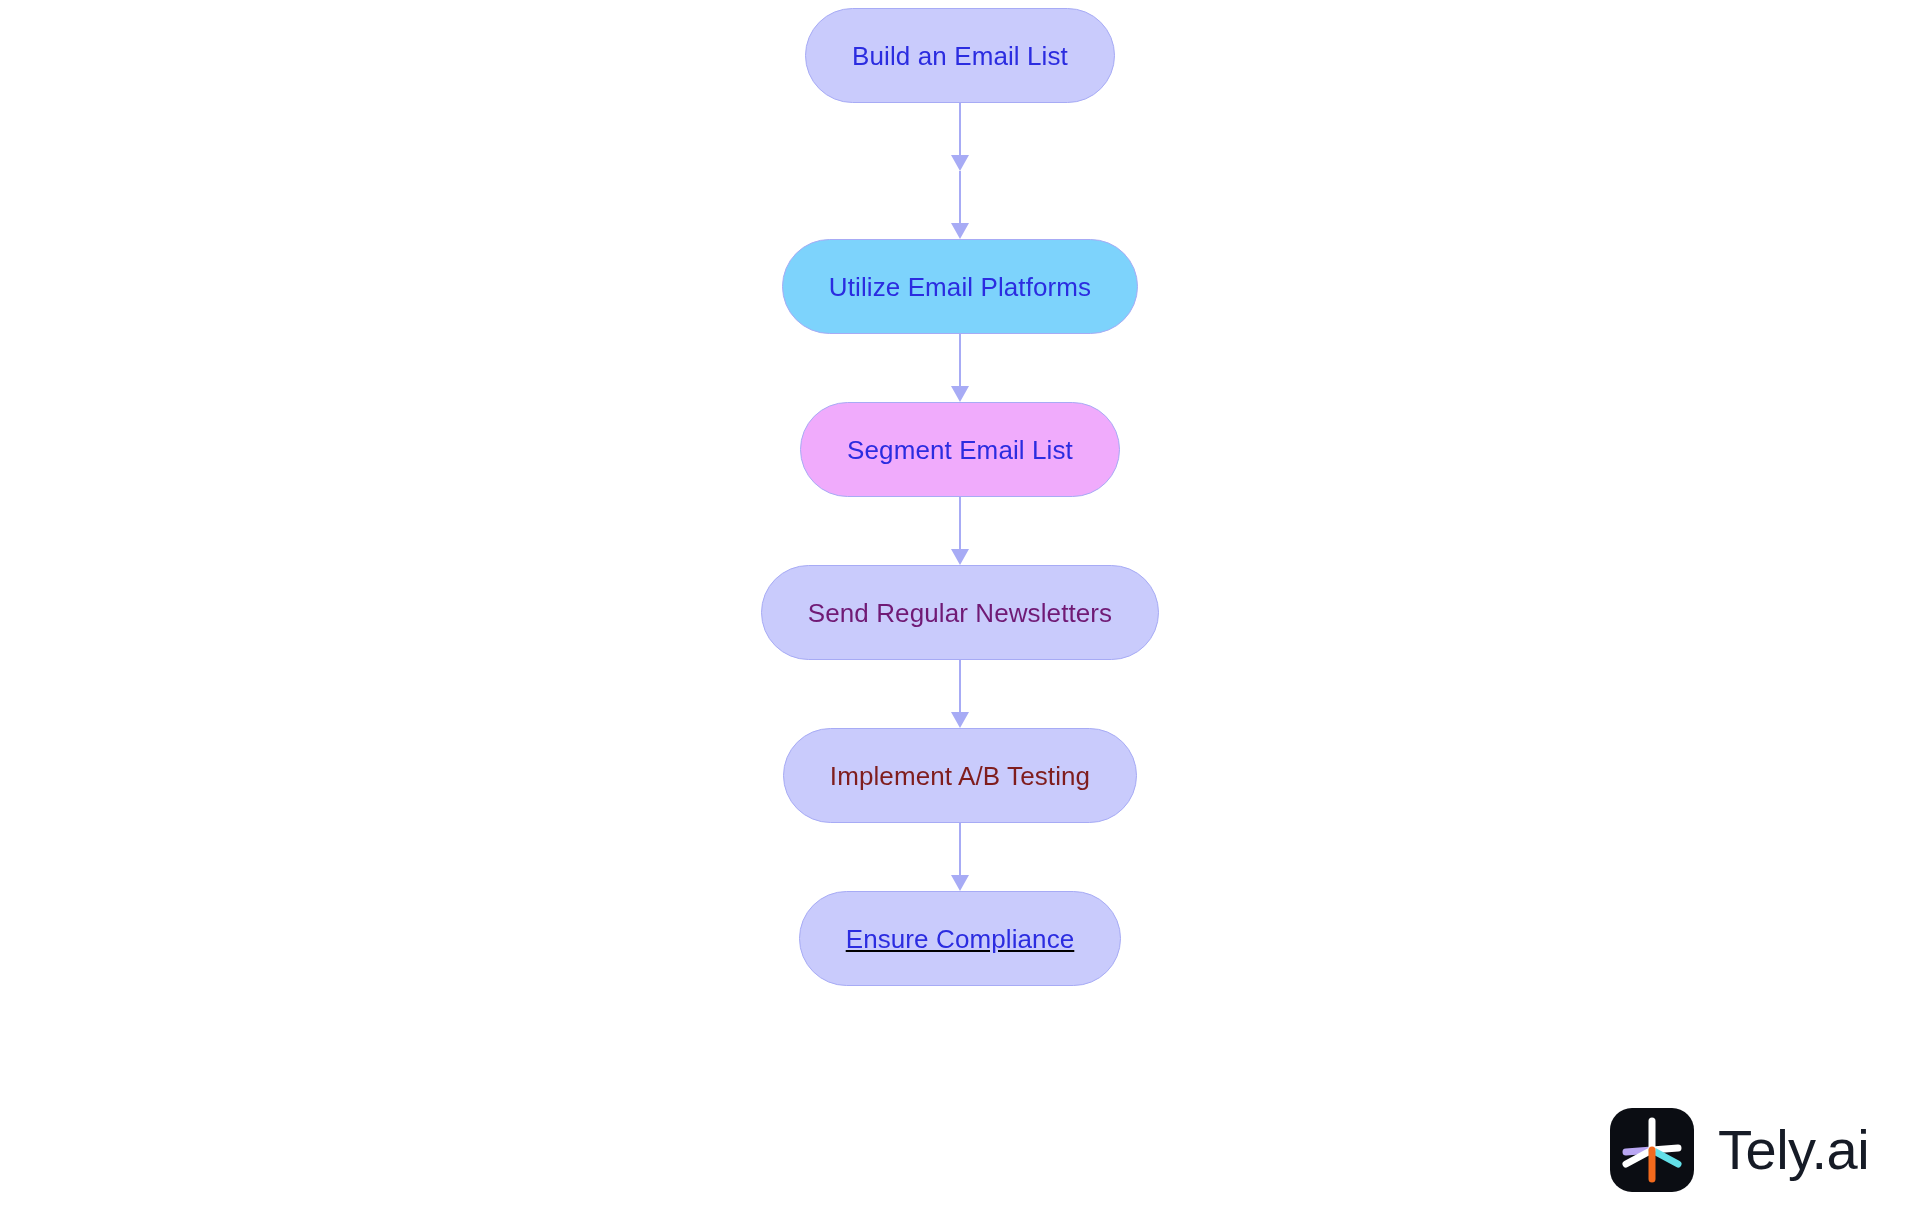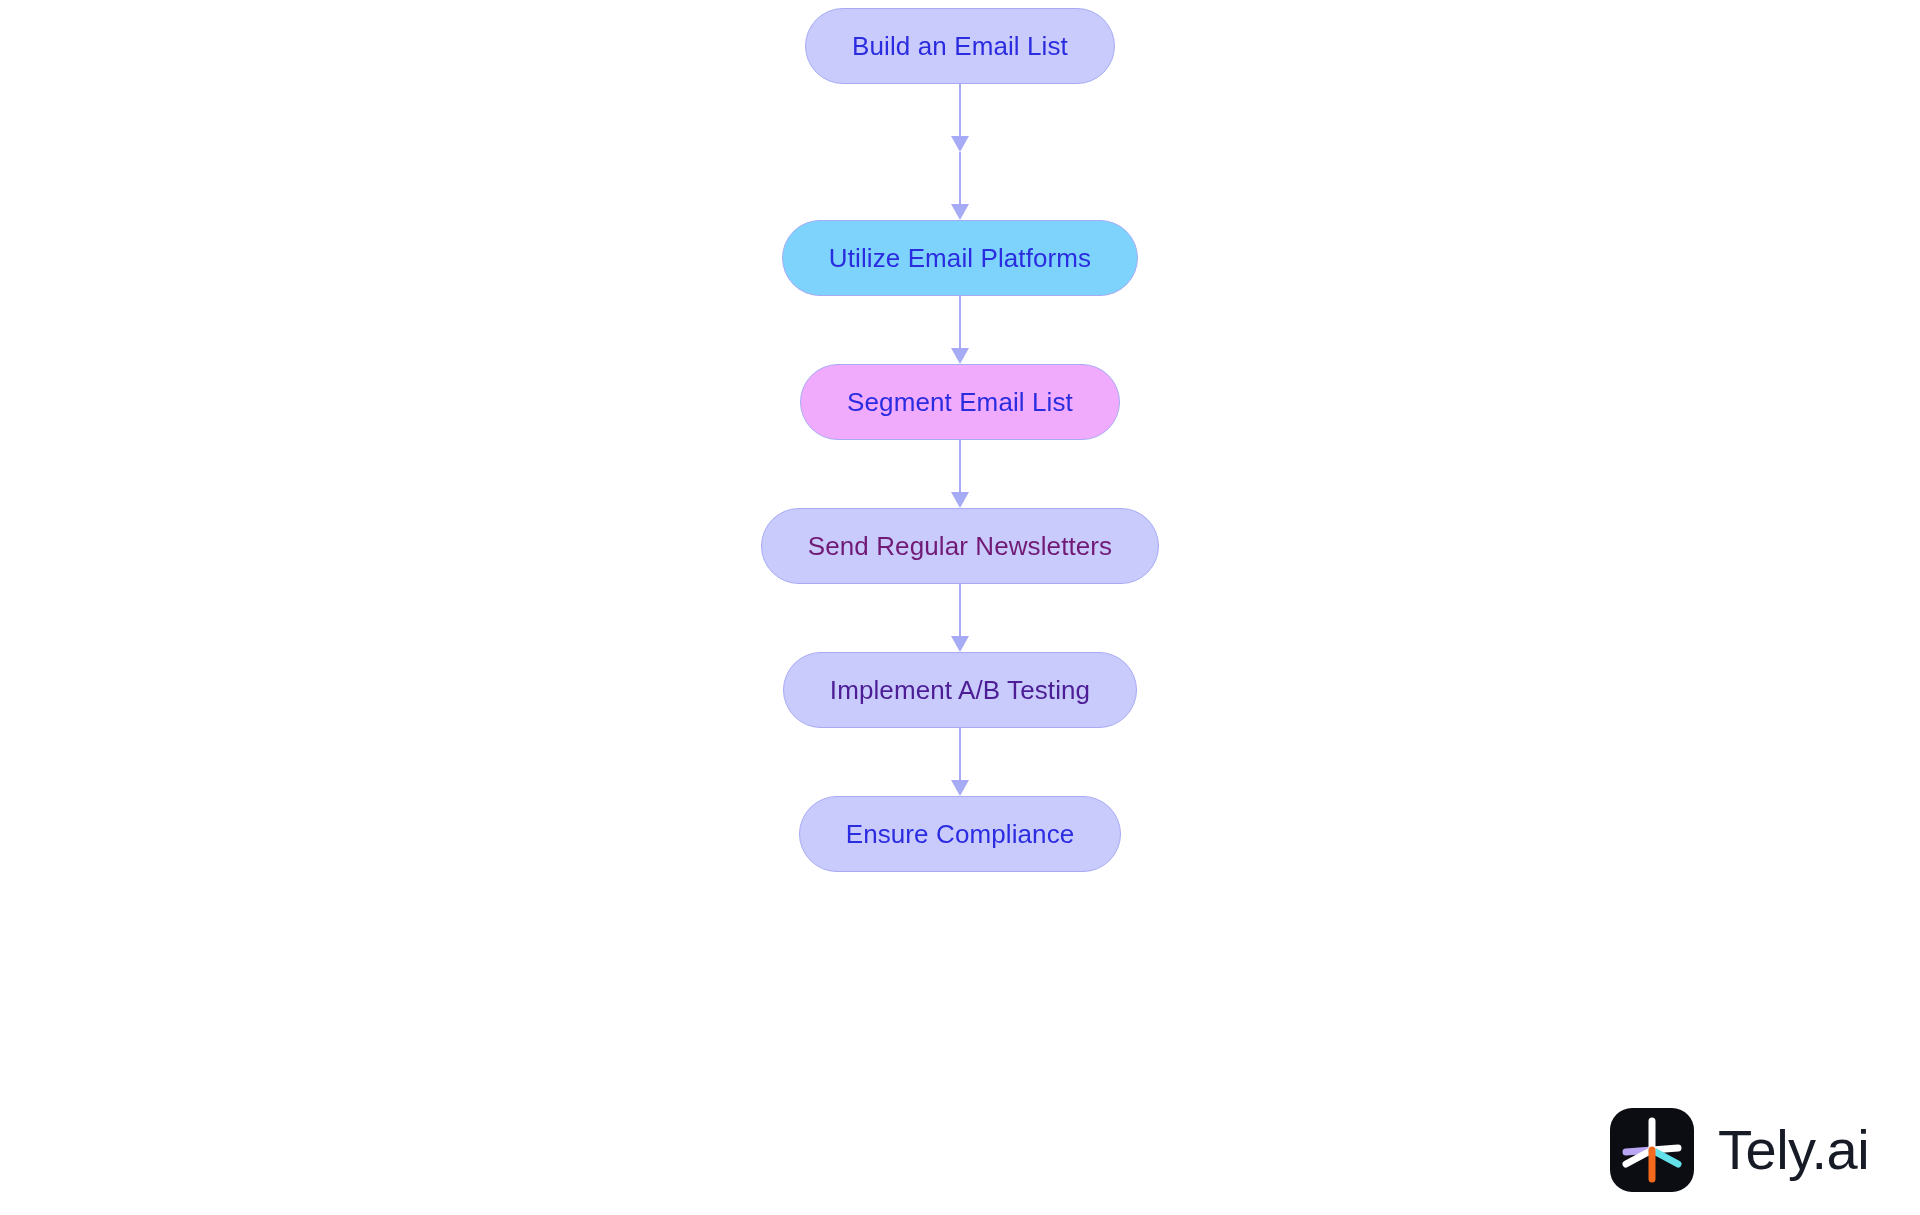--- a/index.html
+++ b/index.html
@@ -28,21 +28,21 @@
     left: 0;
     top: 0;
     width: 1920px;
     display: flex;
     flex-direction: column;
     align-items: center;
   }
 
   .node {
     box-sizing: border-box;
-    height: 76px;
+    height: 95px;
     border-radius: 48px;
     background: #c9cbfc;
     border: 1.6px solid #a7abf5;
     display: flex;
     align-items: center;
     justify-content: center;
     padding: 0 46px;
     white-space: nowrap;
   }
 
@@ -146,29 +146,29 @@
     <div class="node" style="background: rgb(201, 203, 252); border-color: rgb(167, 171, 245);">
       <span class="node-label" style="color: #701a75;">Send Regular Newsletters</span>
     </div>
 
     <div class="connector">
       <div class="shaft" style="background: rgb(167, 171, 245);"></div>
       <div class="head" style="border-top-color: rgb(167, 171, 245);"></div>
     </div>
 
     <div class="node" style="background: rgb(201, 203, 252); border-color: rgb(167, 171, 245);">
-      <span class="node-label" style="color: #4c1d95;">Implement A/B Testing</span>
+      <span class="node-label" style="color: #7f1d1d;">Implement A/B Testing</span>
     </div>
 
     <div class="connector">
       <div class="shaft" style="background: rgb(167, 171, 245);"></div>
       <div class="head" style="border-top-color: rgb(167, 171, 245);"></div>
     </div>
 
-    <div class="node" style="background: rgb(201, 203, 252); border-color: rgb(167, 171, 245);">
+    <div class="node" style="background: rgb(201, 203, 252); border-color: rgb(167, 171, 245); text-decoration: underline;">
       <span class="node-label" style="color: rgb(43, 44, 224);">Ensure Compliance</span>
     </div>
 
   </div>
 
   <div id="brand-logo">
     <div class="logo-mark" style="background: rgb(11, 13, 19);">
       <svg width="84" height="84" viewBox="0 0 84 84" aria-hidden="true">
 
         <line x1="16" y1="44" x2="42" y2="42" stroke="#b9a6f2" stroke-width="7" stroke-linecap="round"></line>

